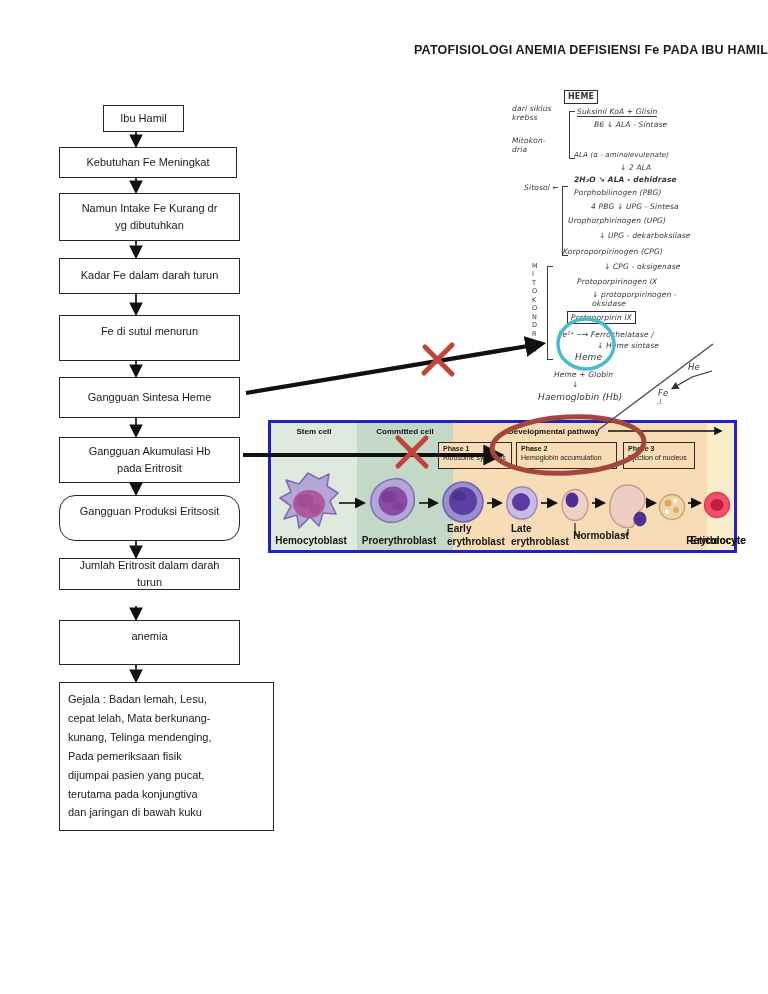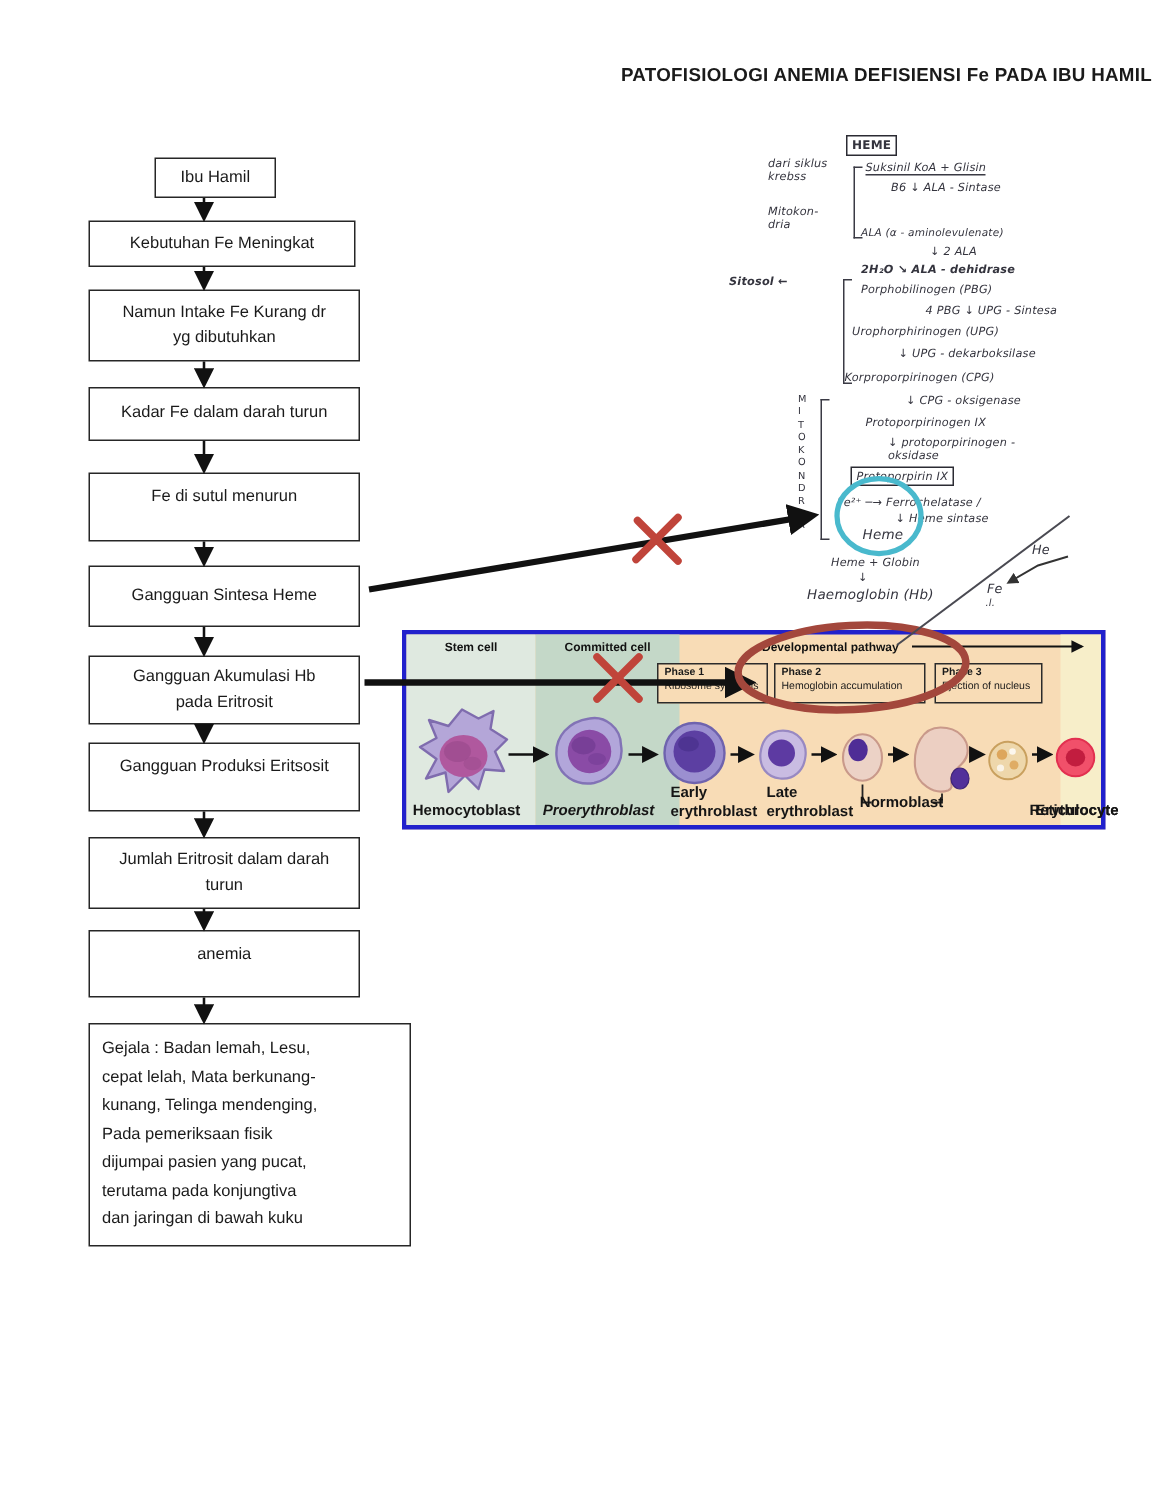--- a/index.html
+++ b/index.html
@@ -45,22 +45,22 @@
 
   <div class="fbox" style="left:103px;top:105px;width:81px;height:27px;">Ibu Hamil</div>
   <div class="fbox" style="left:59px;top:193px;width:181px;height:48px;">Namun Intake Fe Kurang dr
 yg dibutuhkan</div>
   <div class="fbox" style="left:59px;top:147px;width:178px;height:31px;">Kebutuhan Fe Meningkat</div>
   <div class="fbox" style="left:59px;top:258px;width:181px;height:36px;">Kadar Fe dalam darah turun</div>
   <div class="fbox topalign" style="left:59px;top:315px;width:181px;height:46px;">Fe di sutul menurun</div>
   <div class="fbox" style="left:59px;top:377px;width:181px;height:41px;">Gangguan Sintesa Heme</div>
   <div class="fbox" style="left:59px;top:437px;width:181px;height:46px;">Gangguan Akumulasi Hb
 pada Eritrosit</div>
-  <div class="fbox topalign" style="left:59px;top:495px;width:181px;height:46px;">Gangguan Produksi Eritsosit</div>
-  <div class="fbox" style="left:59px;top:558px;width:181px;height:48px;">Jumlah Eritrosit dalam darah
+  <div class="fbox topalign" style="left:59px;top:495px;width:181px;height:46px;border-radius:16px;">Gangguan Produksi Eritsosit</div>
+  <div class="fbox" style="left:59px;top:558px;width:181px;height:32px;">Jumlah Eritrosit dalam darah
 turun</div>
   <div class="fbox topalign" style="left:59px;top:620px;width:181px;height:45px;">anemia</div>
   <div class="fbox gejala" style="left:59px;top:682px;width:215px;height:149px;">Gejala : Badan lemah, Lesu,
 cepat lelah, Mata berkunang-
 kunang, Telinga mendenging,
 Pada pemeriksaan fisik
 dijumpai pasien yang pucat,
 terutama pada konjungtiva
 dan jaringan di bawah kuku</div>
 
@@ -68,22 +68,22 @@
   <div class="hw" style="left:512px;top:104px;">dari siklus
 krebss</div>
   <div class="hw" style="left:577px;top:107px;border-bottom:1px solid #3a3a44;">Suksinil KoA + Glisin</div>
   <div class="hw" style="left:594px;top:120px;">B6 ↓ ALA - Sintase</div>
   <div class="hw" style="left:512px;top:136px;">Mitokon-
 dria</div>
   <div class="hw" style="left:574px;top:151px;font-size:7px;">ALA (α - aminolevulenate)</div>
   <div class="hw" style="left:620px;top:163px;">↓ 2 ALA</div>
   <div class="hw" style="left:574px;top:175px;font-weight:bold;">2H₂O ↘  ALA - dehidrase</div>
   <div class="hw" style="left:574px;top:188px;">Porphobilinogen (PBG)</div>
-  <div class="hw" style="left:486px;top:183px;font-weight:bold;">Sitosol ←</div>
-  <div class="hw" style="left:591px;top:202px;margin-left:26px;">4 PBG ↓ UPG - Sintesa</div>
+  <div class="hw" style="left:524px;top:183px;">Sitosol ←</div>
+  <div class="hw" style="left:591px;top:202px;">4 PBG ↓ UPG - Sintesa</div>
   <div class="hw" style="left:568px;top:216px;">Urophorphirinogen (UPG)</div>
   <div class="hw" style="left:599px;top:231px;">↓ UPG - dekarboksilase</div>
   <div class="hw" style="left:563px;top:247px;">Korproporpirinogen (CPG)</div>
   <div class="hw" style="left:604px;top:262px;">↓ CPG - oksigenase</div>
   <div class="hw" style="left:577px;top:277px;">Protoporpirinogen IX</div>
   <div class="hw" style="left:592px;top:290px;">↓ protoporpirinogen -
         oksidase</div>
   <div class="hw boxed" style="left:567px;top:311px;font-style:italic;font-weight:normal;">Protoporpirin IX</div>
   <div class="hw" style="left:558px;top:330px;">Fe²⁺ ─→ Ferrochelatase /</div>
   <div class="hw" style="left:597px;top:341px;">↓ Heme sintase</div>
@@ -201,21 +201,21 @@
     <div class="phasebox" style="left:245px;top:19px;width:101px;height:27px;">
       <span class="pname">Phase 2</span>
       <span>Hemoglobin accumulation</span>
     </div>
     <div class="phasebox" style="left:352px;top:19px;width:72px;height:27px;">
       <span class="pname">Phase 3</span>
       <span>Ejection of nucleus</span>
     </div>
 
     <div class="clabel center" style="left:40px;top:112px;">Hemocytoblast</div>
-    <div class="clabel center" style="left:128px;top:112px;font-style:italic;">Proerythroblast</div>
+    <div class="clabel center" style="left:128px;top:112px;">Proerythroblast</div>
     <div class="clabel" style="left:176px;top:100px;">Early
 erythroblast</div>
     <div class="clabel" style="left:240px;top:100px;">Late
 erythroblast</div>
     <div class="clabel center" style="left:330px;top:107px;">Normoblast</div>
     <div class="clabel center" style="left:427px;top:112px;padding-left:36px;">Reticulocyte</div>
     <div class="clabel center" style="left:447px;top:112px;">Erythrocyte</div>
   </div>
 
   <svg class="ovl" width="768" height="994" viewBox="0 0 768 994">

